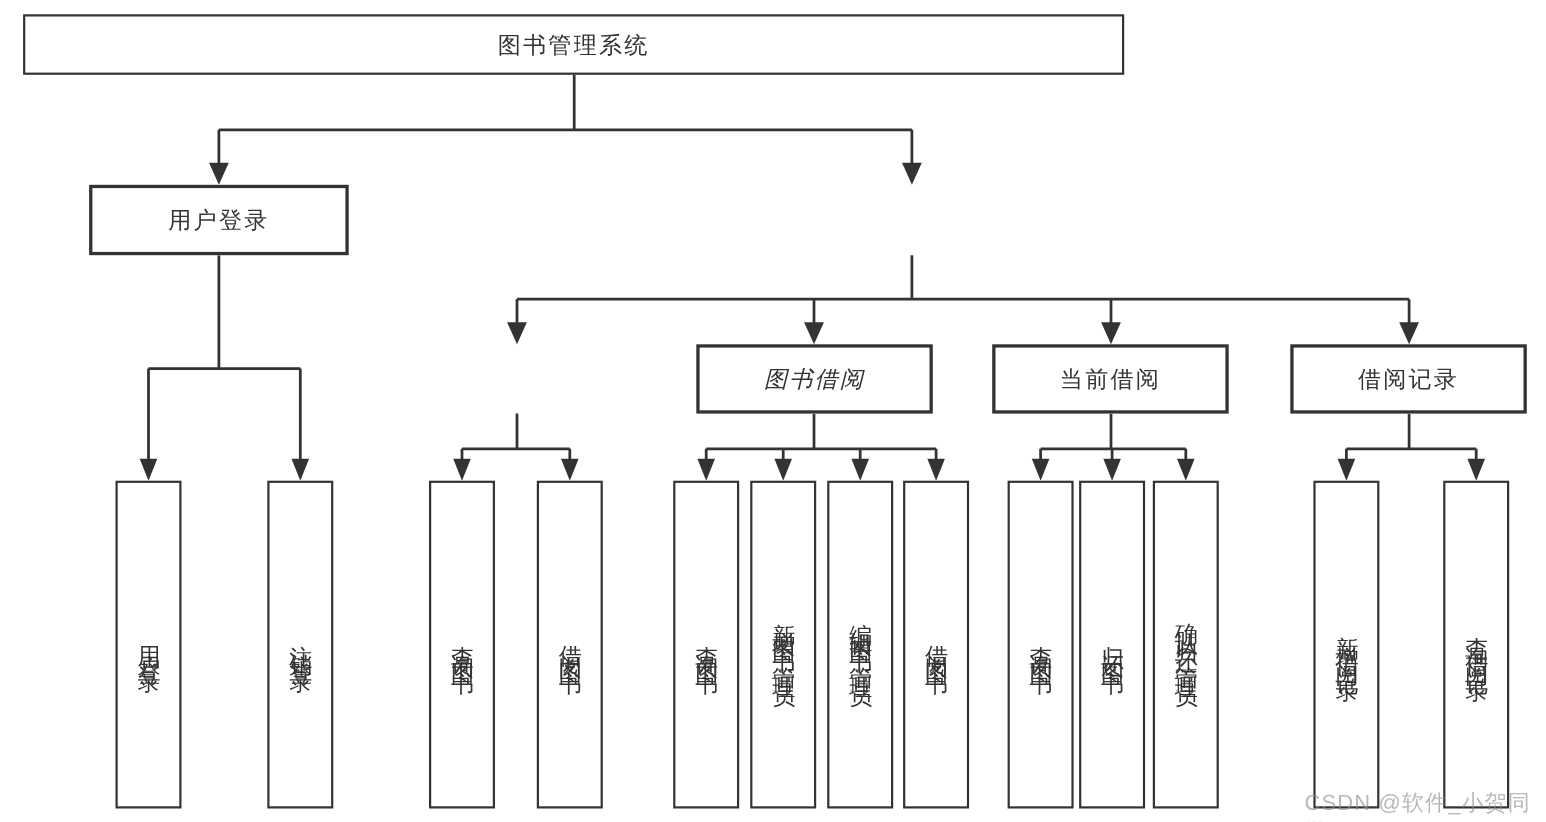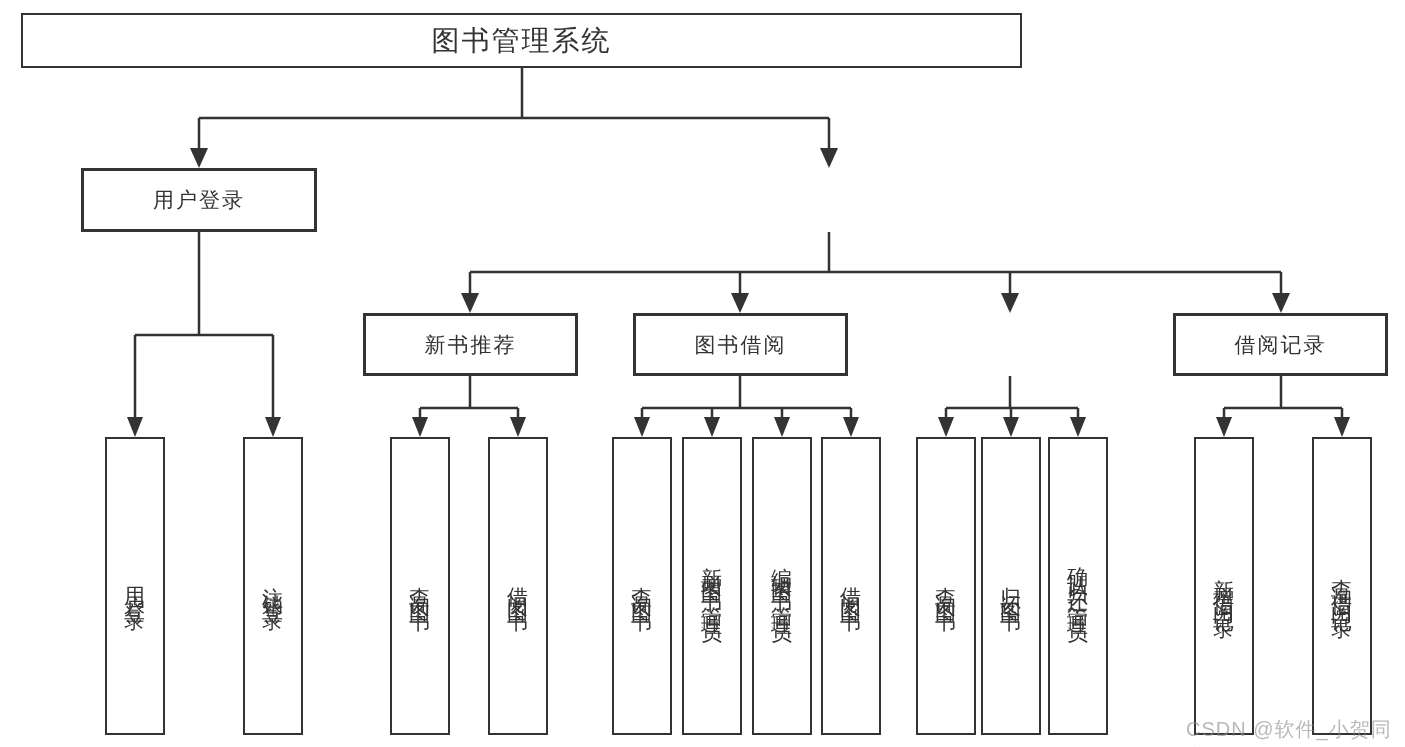--- a/index.html
+++ b/index.html
@@ -17,21 +17,21 @@
   }
   .wires{position:absolute;left:0;top:0;width:1405px;height:747px;}
   .wires path{stroke:var(--line);stroke-width:2.5;fill:none;}
   .wires polygon{fill:var(--line);stroke:none;}
   .box{
     position:absolute;box-sizing:border-box;
     background:#fff;border:3px solid var(--line);
     display:flex;align-items:center;justify-content:center;
     color:var(--text);
   }
-  .box.root{border-width:2px;font-size:28px;letter-spacing:2px;}
+  .box.root{border-width:2px;font-size:21px;letter-spacing:2px;}
   .box.lvl{font-size:21px;letter-spacing:2px;}
   .box.leaf{border-width:2px;}
   .vtext{
     writing-mode:vertical-rl;text-orientation:mixed;
     font-size:21px;letter-spacing:8px;line-height:1;
     white-space:nowrap;
   }
   .watermark{
     position:absolute;left:1186px;top:716px;
     font-size:20px;letter-spacing:1px;
@@ -88,25 +88,25 @@
   </svg>
 
   <div class="box root" style="left:21px;top:13px;width:1001px;height:55px;">
     <span>图书管理系统</span>
   </div>
 
   <div class="box lvl" style="left:81px;top:168px;width:236px;height:64px;">
     <span>用户登录</span>
   </div>
 
-  <div class="box lvl" style="left:363px;top:313px;width:215px;height:63px;">
-    <span>新书推荐</span>
+  <div class="box lvl" style="left:633px;top:313px;width:215px;height:63px;font-style:italic;">
+    <span>图书借阅</span>
   </div>
-  <div class="box lvl" style="left:633px;top:313px;width:215px;height:63px;">
-    <span>图书借阅</span>
+  <div class="box lvl" style="left:902px;top:313px;width:215px;height:63px;">
+    <span>当前借阅</span>
   </div>
   <div class="box lvl" style="left:1173px;top:313px;width:215px;height:63px;">
     <span>借阅记录</span>
   </div>
 
   <div class="box leaf" style="left:105px;top:437px;width:60px;height:298px;">
     <span class="vtext">用户登录</span>
   </div>
   <div class="box leaf" style="left:243px;top:437px;width:60px;height:298px;">
     <span class="vtext">注销登录</span>

